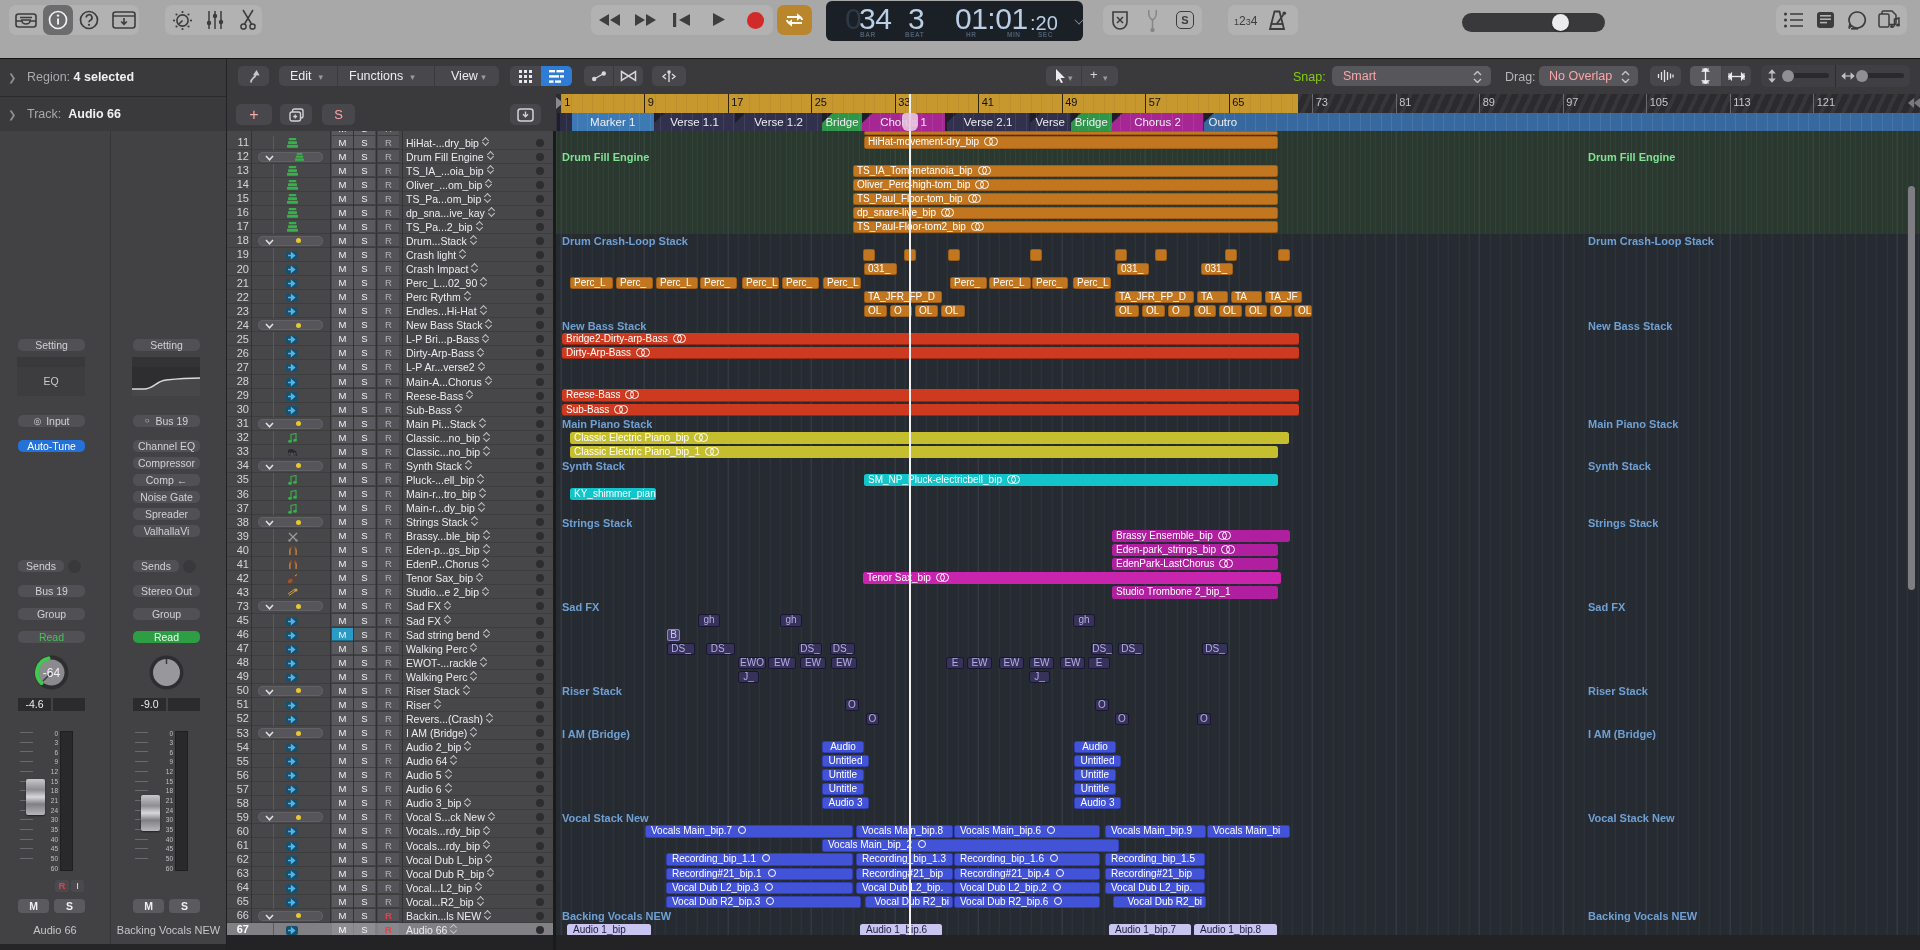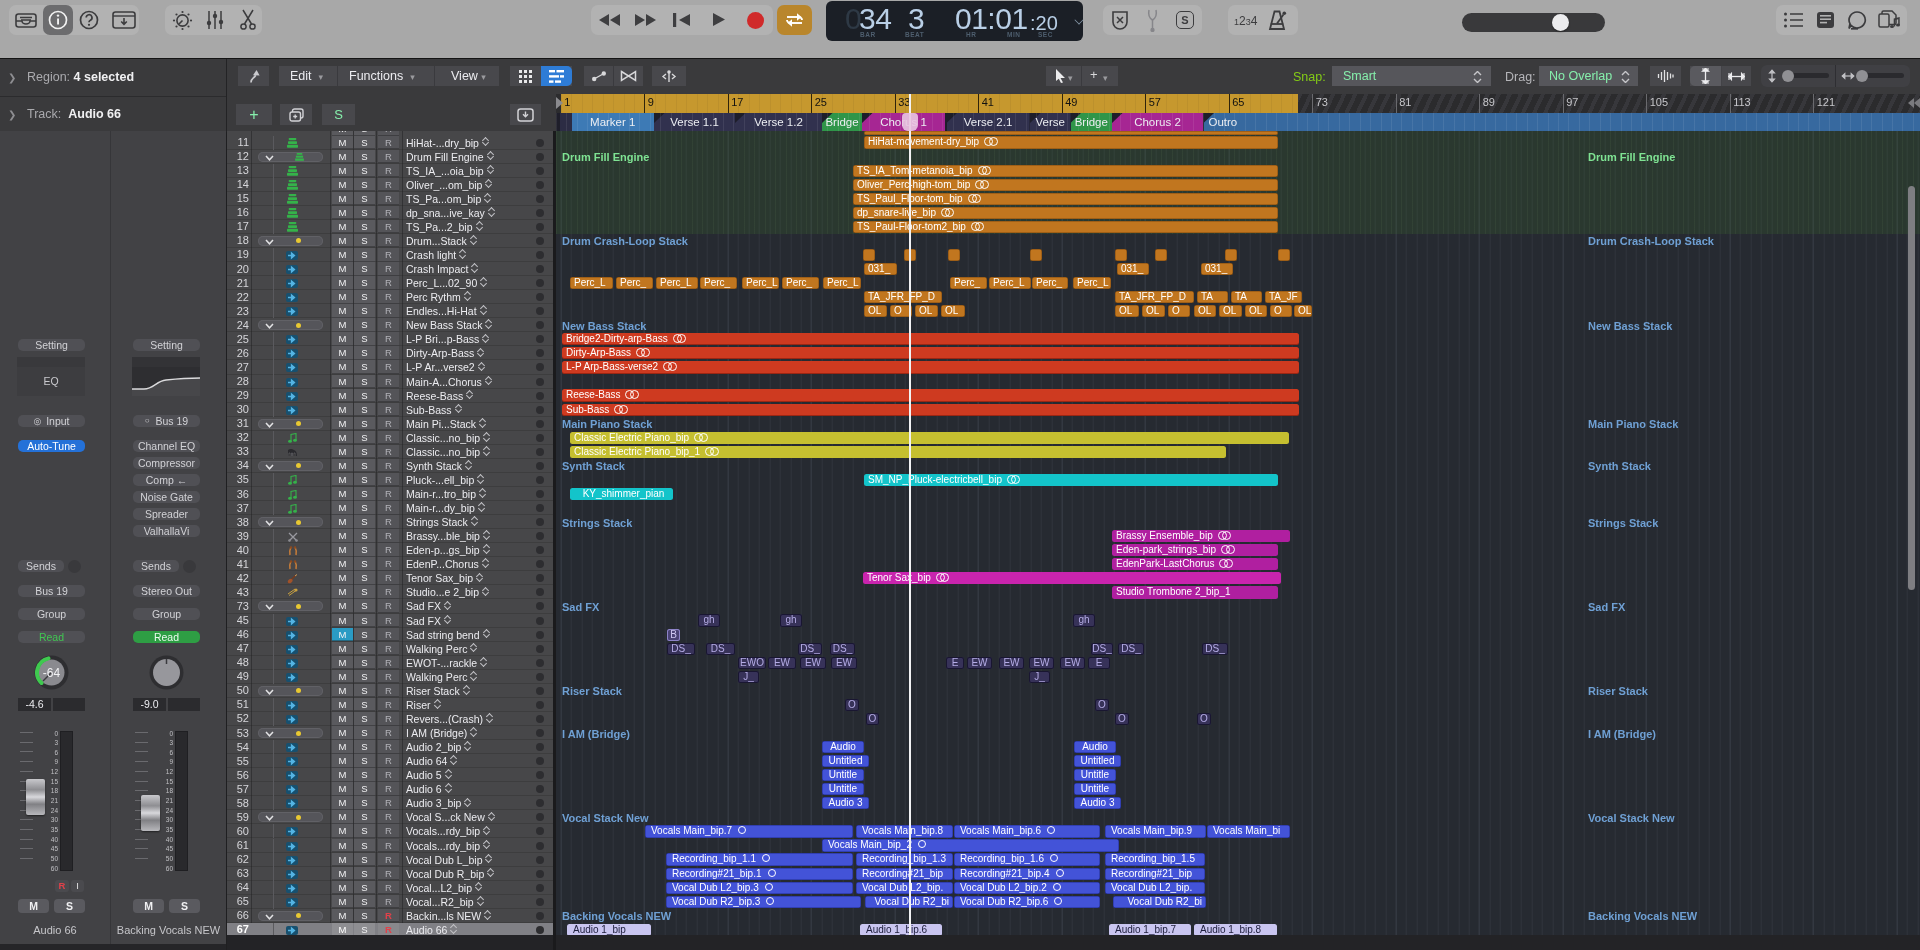--- a/index.html
+++ b/index.html
@@ -9,21 +9,21 @@
 .tgroup{position:absolute;top:5px;height:30px;background:#b2b2b2;border-radius:7px}
 #topbar svg{display:block}
 .lcd{position:absolute;left:826px;top:1px;width:257px;height:40px;background:#1b1f26;border-radius:6px;color:#b9cfe6}
 .lcdbig{position:absolute;top:1px;font-size:30px;font-weight:400;letter-spacing:-.5px}
 .lcdlab{position:absolute;top:30px;font-size:6.5px;font-weight:700;color:#4e5e6e;letter-spacing:.5px}
 
 #hdr{position:absolute;left:0;top:58px;width:1920px;height:73px;background:#3a3a3c;border-top:1px solid #141414}
 #hdr .divh{position:absolute;left:0;top:37px;width:226px;height:1px;background:#2b2b2d}
 #hdr .divv{position:absolute;left:226px;top:0;width:1px;height:73px;background:#232325}
 .chev{color:#9a9a9e;font-size:9px}
-.dbtn{position:absolute;background:#48484c;border-radius:0;color:#86efac;display:flex;align-items:center;justify-content:center;font-size:12.5px}
+.dbtn{position:absolute;background:#48484c;border-radius:5px;color:#fca5a5;display:flex;align-items:center;justify-content:center;font-size:12.5px}
 .menu-sep{position:absolute;top:0;width:1px;height:20px;background:#3a3a3e}
 
 #ruler{position:absolute;left:556px;top:94px;width:1364px;height:18.5px;background:#2c2c2e;overflow:hidden}
 #ruler .gold{position:absolute;left:5px;top:0;width:737px;height:18.5px;background:repeating-linear-gradient(90deg,rgba(0,0,0,.05) 0 1px,transparent 1px 10.4375px),#c6982e}
 #ruler .hatch{position:absolute;left:742px;top:0;width:622px;height:18.5px;
  background:repeating-linear-gradient(115deg,#37373b 0 4px,#2b2b2d 4px 10px)}
 #ruler .tick{position:absolute;top:0;width:1px;height:18.5px;background:rgba(0,0,0,.75)}
 #ruler .tickd{position:absolute;top:0;width:1px;height:18.5px;background:#6a6a6e}
 #ruler .num{position:absolute;top:2px;font-size:11px;color:#111;font-weight:400}
 #ruler .numd{position:absolute;top:2px;font-size:11px;color:#c6c6ca}
@@ -1369,27 +1369,26 @@
 <div class="reg rg-or" style="left:559.0px;top:174.12px;width:24.0px;">OL</div>
 <div class="reg rg-or" style="left:586.0px;top:174.12px;width:23.0px;">OL</div>
 <div class="reg rg-or" style="left:612.0px;top:174.12px;width:22.0px;">O</div>
 <div class="reg rg-or" style="left:638.0px;top:174.12px;width:22.0px;">OL</div>
 <div class="reg rg-or" style="left:663.0px;top:174.12px;width:23.0px;">OL</div>
 <div class="reg rg-or" style="left:689.0px;top:174.12px;width:22.0px;">OL</div>
 <div class="reg rg-or" style="left:714.0px;top:174.12px;width:22.0px;">O</div>
 <div class="reg rg-or" style="left:738.0px;top:174.12px;width:18.0px;">OL</div>
 <div class="reg rg-red" style="left:6.0px;top:202.24px;width:737.0px;">Bridge2-Dirty-arp-Bass<span class="lp"></span></div>
 <div class="reg rg-red" style="left:6.0px;top:216.30px;width:737.0px;">Dirty-Arp-Bass<span class="lp"></span></div>
-<div class="reg rg-red" style="left:6.0px;top:230.36px;width:737.0px;">L-P Arp-Bass-verse2<span class="lp"></span></div>
 <div class="reg rg-red" style="left:6.0px;top:258.48px;width:737.0px;">Reese-Bass<span class="lp"></span></div>
 <div class="reg rg-red" style="left:6.0px;top:272.54px;width:737.0px;">Sub-Bass<span class="lp"></span></div>
 <div class="reg rg-ye" style="left:14.0px;top:300.66px;width:719.0px;">Classic Electric Piano_bip<span class="lp"></span></div>
-<div class="reg rg-ye" style="left:14.0px;top:314.72px;width:656px;">Classic Electric Piano_bip_1<span class="lp"></span></div>
+<div class="reg rg-ye" style="left:14.0px;top:314.72px;width:708.0px;">Classic Electric Piano_bip_1<span class="lp"></span></div>
 <div class="reg rg-cy" style="left:308.0px;top:342.84px;width:414.0px;">SM_NP_Pluck-electricbell_bip<span class="lp"></span></div>
-<div class="reg rg-cy" style="left:14.0px;top:356.90px;width:103.0px;text-align:center;">KY_shimmer_pian</div>
+<div class="reg rg-cy" style="left:14.0px;top:356.90px;width:86px;">KY_shimmer_pian</div>
 <div class="reg rg-ma" style="left:556.0px;top:399.08px;width:178.0px;">Brassy Ensemble_bip<span class="lp"></span></div>
 <div class="reg rg-ma" style="left:556.0px;top:413.14px;width:166.0px;">Eden-park_strings_bip<span class="lp"></span></div>
 <div class="reg rg-ma" style="left:556.0px;top:427.20px;width:166.0px;">EdenPark-LastChorus<span class="lp"></span></div>
 <div class="reg rg-mab" style="left:307.0px;top:441.26px;width:418.0px;">Tenor Sax_bip<span class="lp"></span></div>
 <div class="reg rg-ma" style="left:556.0px;top:455.32px;width:166.0px;">Studio Trombone 2_bip_1</div>
 <div class="reg rg-pu" style="left:142.0px;top:483.44px;width:22.0px;">gh</div>
 <div class="reg rg-pu" style="left:224.0px;top:483.44px;width:22.0px;">gh</div>
 <div class="reg rg-pu" style="left:517.0px;top:483.44px;width:22.0px;">gh</div>
 <div class="reg rg-pusel" style="left:111.0px;top:497.50px;width:13.0px;">B</div>
 <div class="reg rg-pu" style="left:111.0px;top:511.56px;width:28.0px;">DS_</div>

